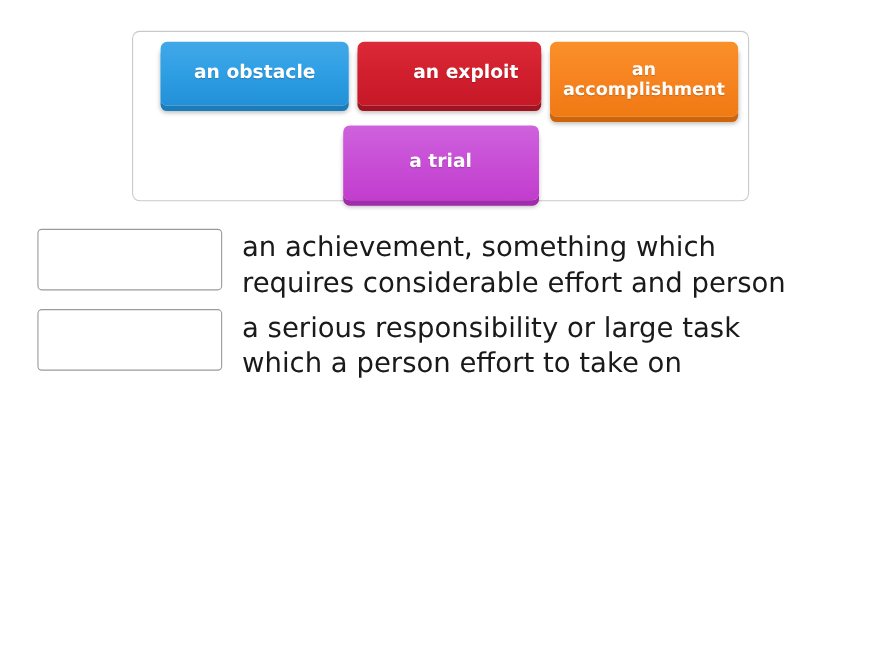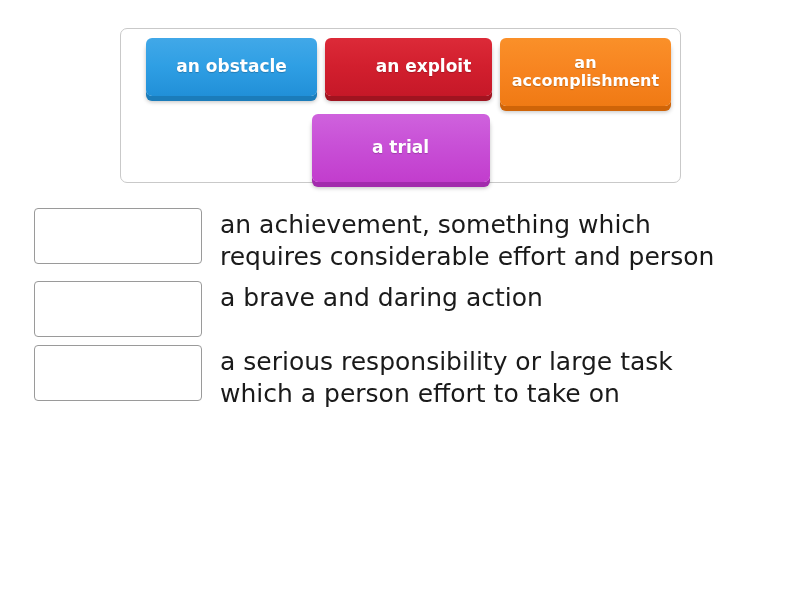--- a/index.html
+++ b/index.html
@@ -23,21 +23,21 @@
     border: 1px solid #c9c9c9;
     border-radius: 7px;
     padding: 9px 9px 0 9px;
   }
 
   .tile-row {
     display: flex;
     justify-content: center;
     gap: 8px;
   }
-  .tile-row.row-1 { justify-content: flex-end; margin-left: 16px; }
+  .tile-row.row-1 { justify-content: flex-start; margin-left: 16px; }
   .tile-row.row-2 { margin-top: 8px; }
 
   .tile {
     position: relative;
     display: flex;
     align-items: center;
     justify-content: center;
     text-align: center;
     color: #ffffff;
     font-weight: bold;
@@ -142,24 +142,20 @@
 
 <div id="definition-list">
 
 
   <div class="definition-row">
     <div class="drop-zone"></div>
     <div class="definition-text">an achievement, something which
 requires considerable effort and person</div>
   </div>
 
-  <div class="definition-row">
-    <div class="drop-zone"></div>
-    <div class="definition-text">a brave and daring action</div>
-  </div>
 
   <div class="definition-row">
     <div class="drop-zone"></div>
     <div class="definition-text">a serious responsibility or large task
 which a person effort to take on</div>
   </div>
 
 
 </div>
 

